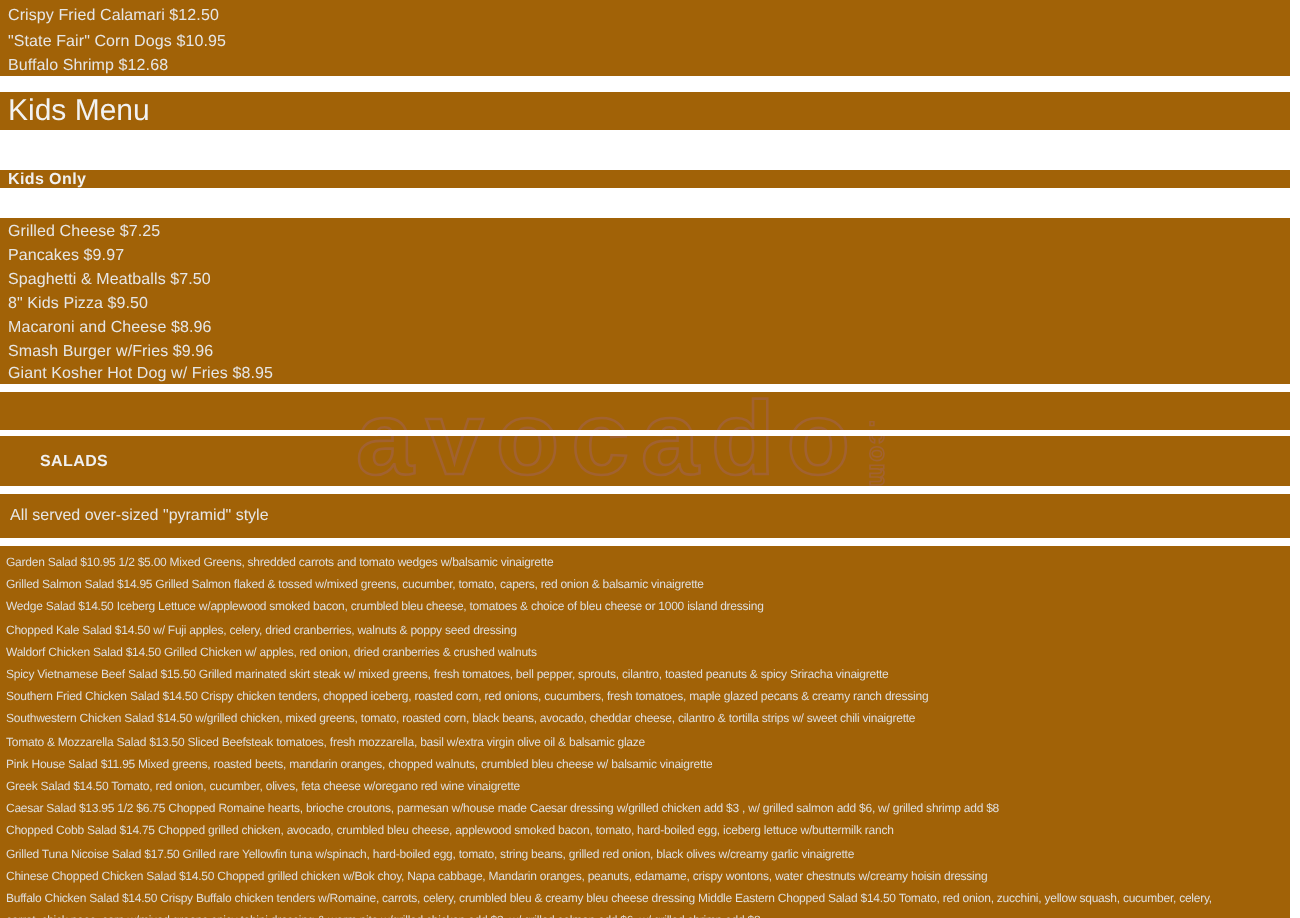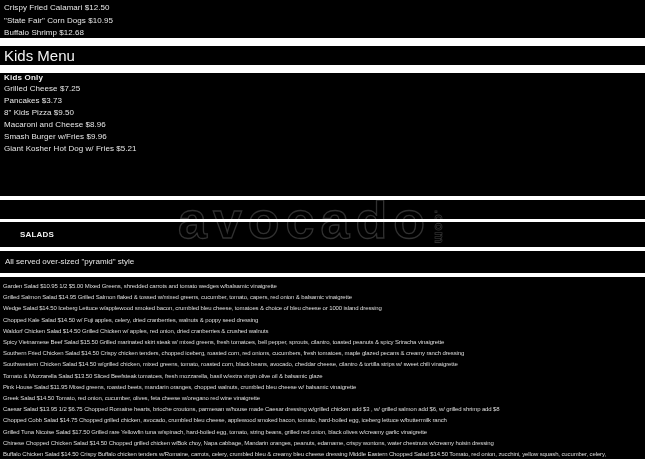--- a/index.html
+++ b/index.html
@@ -2,30 +2,30 @@
 <html><head>
 <meta charset="utf-8">
 <style>
   html,body{margin:0;padding:0;}
   body{
     width:650px;height:459px;overflow:hidden;position:relative;
     background:#ffffff;
     font-family:"Liberation Sans", sans-serif;
   }
   .bar{
-    background:#000000;
+    background:#a16207;
     margin:0 5px 0 0;
     box-sizing:border-box;
     overflow:hidden;
     position:relative;
   }
   .bar-a{height:38px;margin-bottom:8px;padding:2px 0 0 4px;}
-  .bar-b{height:19px;margin-bottom:8px;padding:1px 0 0 4px;}
-  .bar-c{height:9px; margin-bottom:0;padding:0 0 0 4px;}
-  .bar-d{height:114px;margin-bottom:4px;padding:1px 0 0 4px;}
+  .bar-b{height:19px;margin-bottom:20px;padding:1px 0 0 4px;}
+  .bar-c{height:9px; margin-bottom:15px;padding:0 0 0 4px;}
+  .bar-d{height:83px;margin-bottom:4px;padding:1px 0 0 4px;}
   .bar-e{height:19px;margin-bottom:3px;}
   .bar-f{height:25px;margin-bottom:4px;padding:8px 0 0 20px;}
   .bar-g{height:22px;margin-bottom:4px;padding:6px 0 0 5px;}
   .bar-h{height:195px;padding:4px 0 0 3px;}
   .line{
     color:#e6e6e6;
     white-space:nowrap;
     overflow:hidden;
   }
   .fs8{font-size:8px;line-height:12.5px;letter-spacing:0.05px;}
@@ -72,25 +72,26 @@
   <span class="title-lg">Kids Menu</span>
 </div>
 
 <div class="bar bar-c">
   <span class="hdr-sm">Kids Only</span>
 </div>
 
 <div class="bar bar-d">
   <div>
       <div class="line fs8">Grilled Cheese $7.25</div>
-      <div class="line fs8">Pancakes $3.73</div>
+      <div class="line fs8">Pancakes $9.97</div>
+      <div class="line fs8">Spaghetti &amp; Meatballs $7.50</div>
       <div class="line fs8">8" Kids Pizza $9.50</div>
       <div class="line fs8">Macaroni and Cheese $8.96</div>
       <div class="line fs8">Smash Burger w/Fries $9.96</div>
-      <div class="line fs8">Giant Kosher Hot Dog w/ Fries $5.21</div>
+      <div class="line fs8">Giant Kosher Hot Dog w/ Fries $8.95</div>
     </div>
 </div>
 
 <div class="bar bar-e"></div>
 
 <div class="bar bar-f">
   <span class="hdr-sm">SALADS</span>
 </div>
 
 <div class="bar bar-g">

